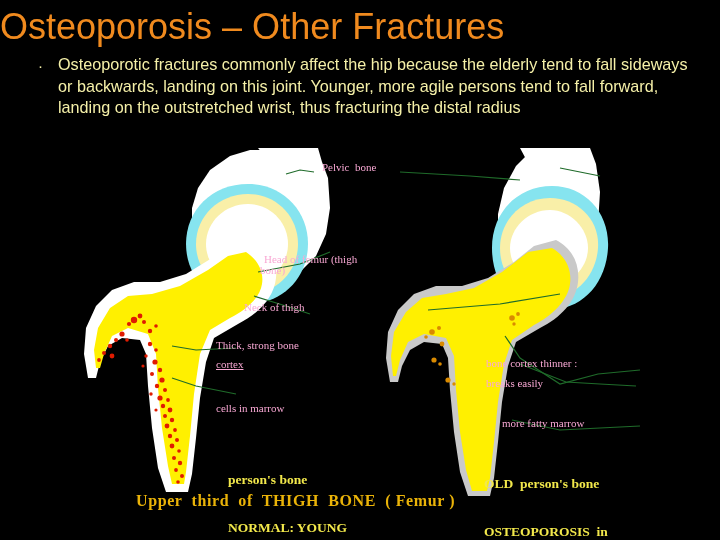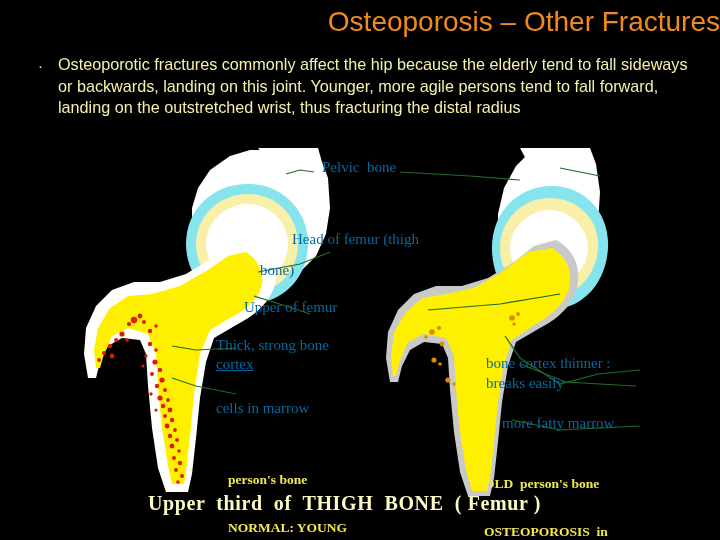--- a/index.html
+++ b/index.html
@@ -14,23 +14,23 @@
     background: #000000;
     overflow: hidden;
     font-family: "Liberation Sans", sans-serif;
   }
   
   #title {
     position: absolute;
     left: 0;
     top: 6px;
     width: 720px;
-    text-align: right;
+    text-align: left;
     color: #F08A1E;
-    font-size: 28px;
+    font-size: 36px;
     font-weight: 400;
     letter-spacing: 0px;
     font-family: "Liberation Sans", sans-serif;
     white-space: nowrap;
   }
   
   #bullet-row {
     position: absolute;
     left: 38px;
     top: 54px;
@@ -60,47 +60,46 @@
     left: 0;
     top: 148px;
     width: 720px;
     height: 392px;
   }
   #diagram svg {
     display: block;
   }
   .lbl {
     position: absolute;
-    color: #0369a1;
+    color: #f9a8d4;
     font-family: "Liberation Serif", serif;
-    font-size: 15px;
+    font-size: 11px;
     line-height: 15.5px;
     white-space: pre;
   }
   .cap {
     position: absolute;
     font-family: "Liberation Serif", serif;
     font-weight: bold;
     white-space: pre;
   }
   #cap-normal {
     color: #F2E84B;
     font-size: 13.5px;
     line-height: 16px;
   }
   #cap-osteo {
     color: #F2E84B;
     font-size: 13.5px;
     line-height: 16px;
   }
   #cap-bottom {
-    color: #fef9c3;
-    font-size: 20px;
+    color: #eab308;
+    font-size: 16px;
     letter-spacing: 0.6px;
-    margin-left: 12px;
   }
 </style>
 </head>
 <body>
 
 <div id="slide">
 
   <div id="title">Osteoporosis – Other Fractures</div>
 
   <div id="bullet-row">
@@ -341,24 +340,24 @@
         <path d="M 236 200 L 196 202 L 172 198"></path>
         <path d="M 236 246 L 196 238 L 172 230"></path>
         <path d="M 640 222 L 598 226 L 560 236 L 520 210 L 505 188"></path>
         <path d="M 636 238 L 600 236 L 566 234 L 520 216"></path>
         <path d="M 640 278 L 600 280 L 560 282 L 512 272"></path>
       </g>
     </svg>
 
     <div class="lbl" style="left:322px; top:12px;">Pelvic  bone</div>
 
-    <div class="lbl" style="left:264px; top:84px;margin-left:28px;">Head of femur (thigh</div>
+    <div class="lbl" style="left:264px; top:104px;">Head of femur (thigh</div>
     <div class="lbl" style="left:260px; top:115px;">bone)</div>
 
-    <div class="lbl" style="left:244px; top:152px;">Upper of femur</div>
+    <div class="lbl" style="left:244px; top:152px;">Neck of thigh</div>
 
     <div class="lbl" style="left:216px; top:190px;">Thick, strong bone</div>
     <div class="lbl" style="left:216px; top:209px;text-decoration:underline;">cortex</div>
 
     <div class="lbl" style="left:216px; top:253px;">cells in marrow</div>
 
     <div class="lbl" style="left:486px; top:208px;">bone cortex thinner :</div>
     <div class="lbl" style="left:486px; top:228px;">breaks easily</div>
 
     <div class="lbl" style="left:486px; top:268px;margin-left:16px;">more fatty marrow</div>

